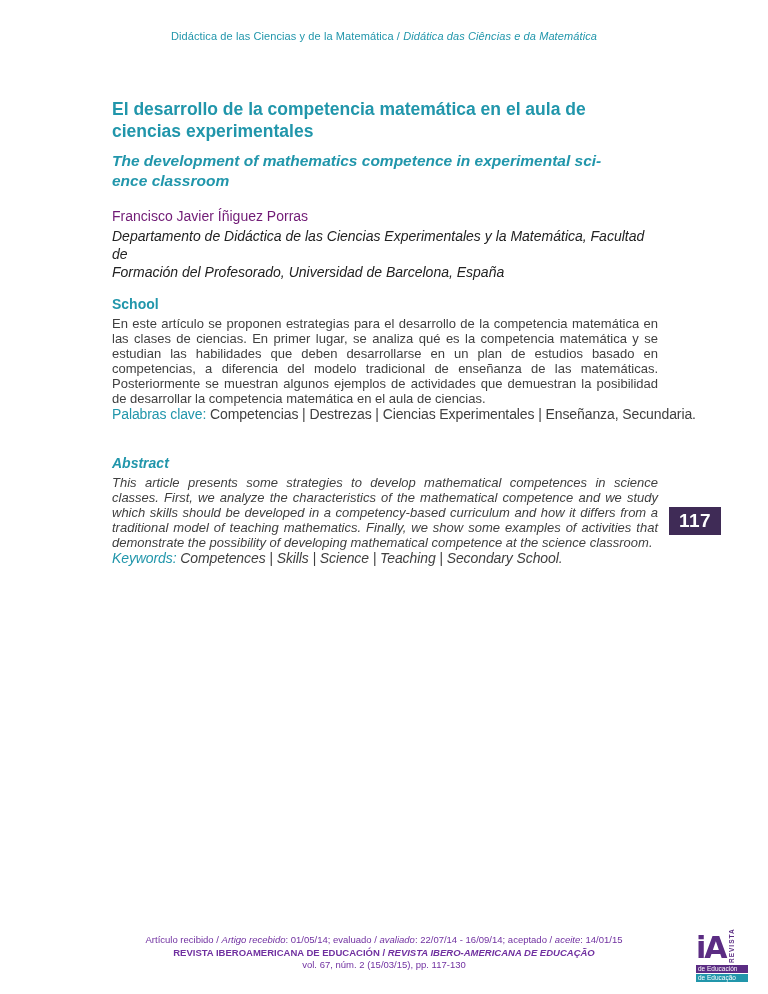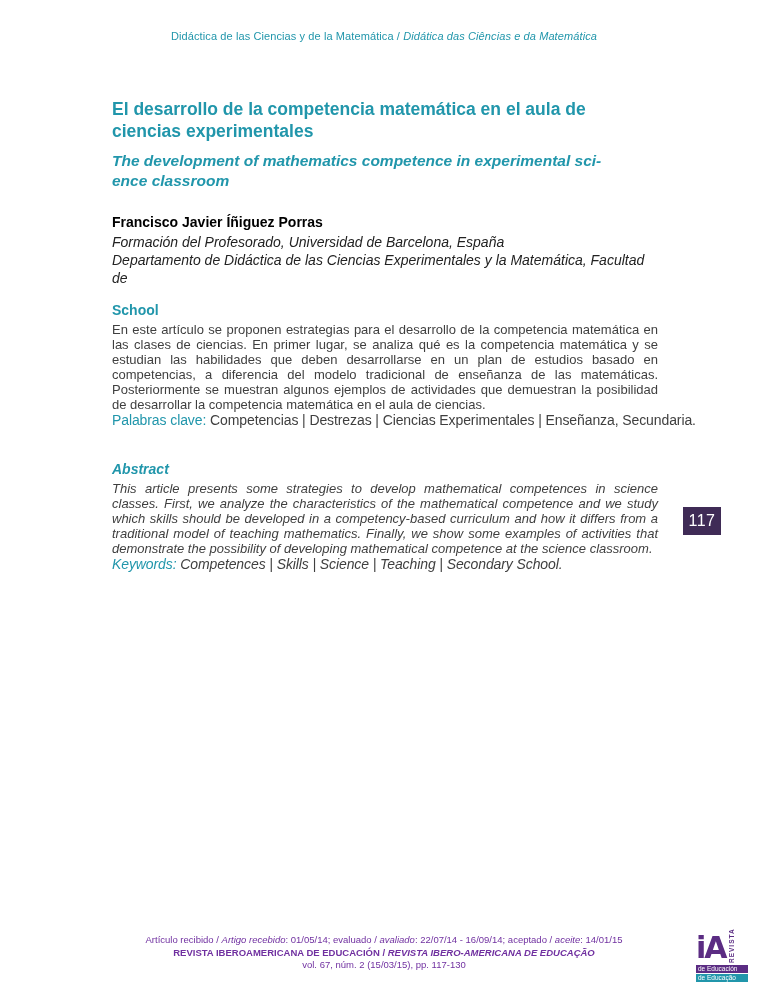--- a/index.html
+++ b/index.html
@@ -20,39 +20,39 @@
   .title-es{
     margin:0;font-size:17.5px;line-height:22px;font-weight:bold;color:#2196ab;
   }
   .title-es .line{display:block;}
   .title-en{
     margin:9px 0 0 0;font-size:15.5px;line-height:20px;font-weight:bold;
     font-style:italic;color:#2196ab;
   }
   .title-en .line{display:block;}
 
-  .author{margin-top:23px;font-size:14px;font-weight:bold;color:#000000;}
+  .author{margin-top:17px;font-size:14px;font-weight:normal;color:#701a75;}
   .affiliation{margin-top:3px;font-size:14px;line-height:18px;font-style:italic;color:#222;}
   .affiliation .line{display:block;}
 
   .section-heading{margin-top:15px;font-size:14px;font-weight:bold;color:#2196ab;}
   .abstract-heading{margin-top:33px;font-size:14px;font-weight:bold;font-style:italic;color:#2196ab;}
 
   .para{
     margin-top:4px;font-size:13px;line-height:15px;text-align:justify;color:#3f3f3f;
   }
   .para.italic{font-style:italic;}
 
   .kw-line{margin-top:0;font-size:14px;white-space:nowrap;color:#3f3f3f;letter-spacing:-0.1px;}
   .kw-label{color:#2196ab;}
   .kw-line.italic, .kw-line.italic .kw-label{font-style:italic;}
 
   .page-badge{
-    position:absolute;top:507px;right:47px;width:38px;height:28px;
-    background:#3f2b56;color:#ffffff;font-size:16px;font-weight:normal;
+    position:absolute;top:507px;right:47px;width:52px;height:28px;
+    background:#3f2b56;color:#ffffff;font-size:19px;font-weight:bold;
     display:flex;align-items:center;justify-content:center;letter-spacing:.5px;
   }
 
   .page-footer{
     position:absolute;top:934px;left:0;right:0;text-align:center;
     font-size:9.5px;line-height:12.5px;color:#7030a0;
   }
 
   .journal-logo{
     position:absolute;right:16px;top:933px;width:84px;height:58px;
@@ -90,22 +90,22 @@
     </h1>
 
     <h2 class="title-en">
       <span class="line">The development of mathematics competence in experimental sci-</span>
       <span class="line">ence classroom</span>
     </h2>
 
     <div class="author">Francisco Javier Íñiguez Porras</div>
 
     <div class="affiliation">
+      <span class="line">Departamento de Didáctica de las Ciencias Experimentales y la Matemática, Facultad de</span>
       <span class="line">Formación del Profesorado, Universidad de Barcelona, España</span>
-      <span class="line">Departamento de Didáctica de las Ciencias Experimentales y la Matemática, Facultad de</span>
     </div>
 
     <div class="section-heading">School</div>
     <div class="para">En este artículo se proponen estrategias para el desarrollo de la competencia matemática en las clases de ciencias. En primer lugar, se analiza qué es la competencia matemática y se estudian las habilidades que deben desarrollarse en un plan de estudios basado en competencias, a diferencia del modelo tradicional de enseñanza de las matemáticas. Posteriormente se muestran algunos ejemplos de actividades que demuestran la posibilidad de desarrollar la competencia matemática en el aula de ciencias.</div>
 
     <div class="kw-line">
       <span class="kw-label">Palabras clave:</span><span> Competencias | Destrezas | Ciencias Experimentales | Enseñanza, Secundaria.</span>
     </div>
 
     <div class="abstract-heading">Abstract</div>

